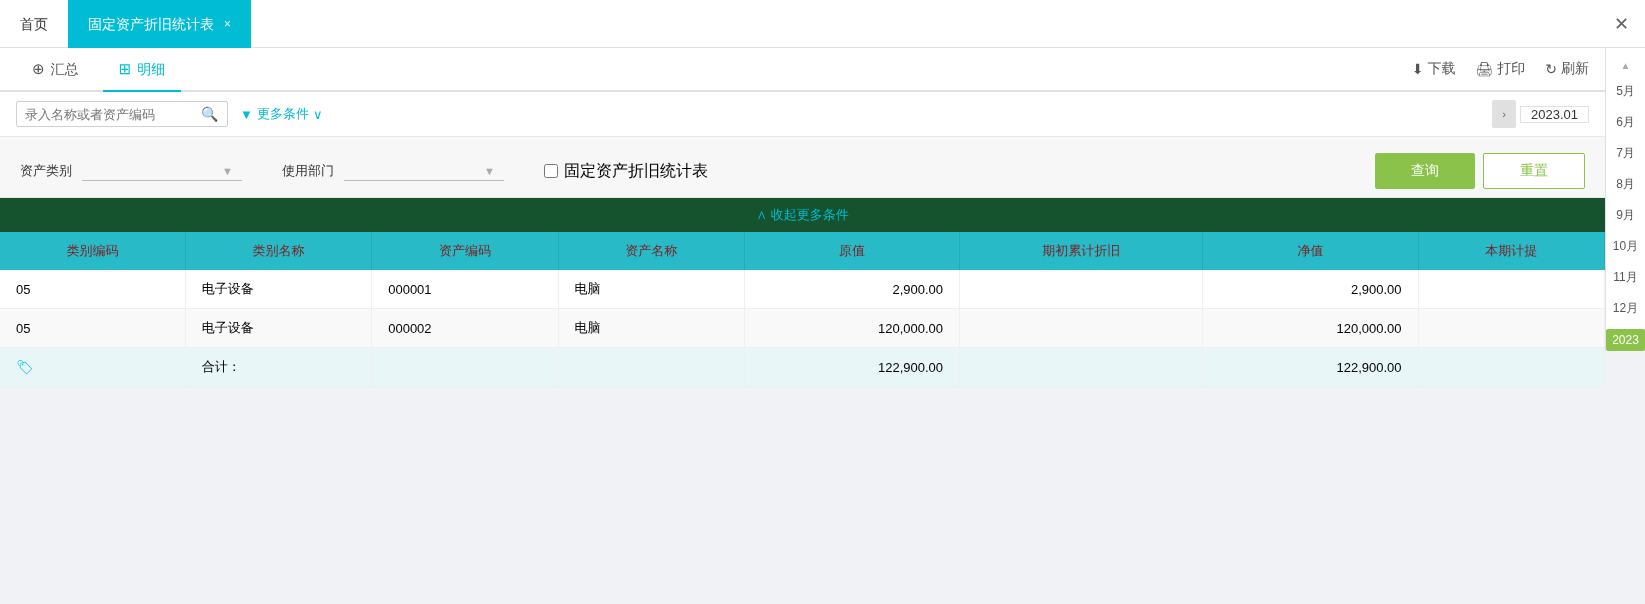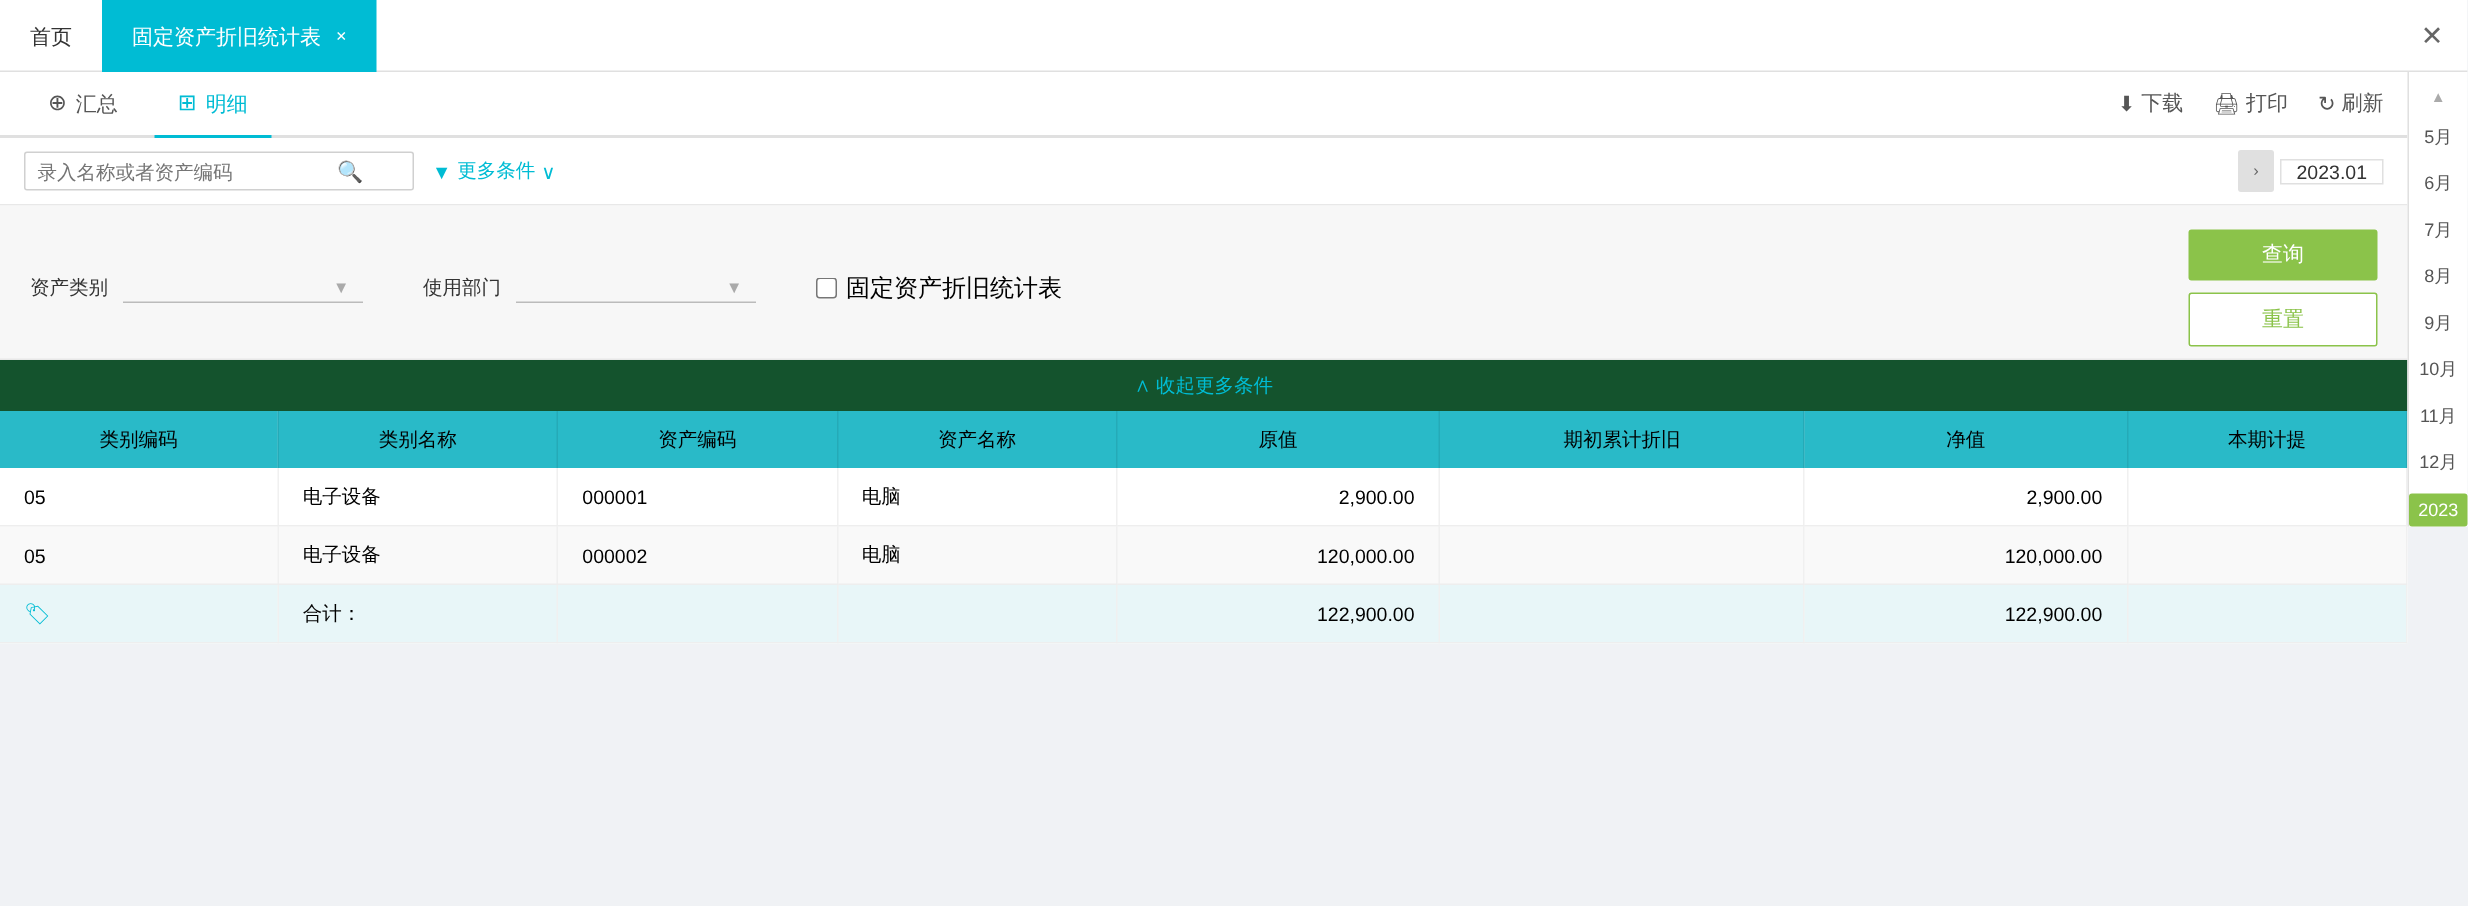--- a/index.html
+++ b/index.html
@@ -68,21 +68,21 @@
     .filter-bar {
       display: flex; align-items: center;
       background: #fff;
       padding: 8px 16px;
       border-bottom: 1px solid #e8e8e8;
       gap: 12px;
     }
     .search-input-wrap {
       display: flex; align-items: center;
       border: 1px solid #d0d0d0; border-radius: 2px;
-      padding: 4px 8px; width: 260px; background: #fff;
+      padding: 4px 8px; width: 212px; background: #fff;
     }
     .search-input-wrap input {
       border: none; outline: none; font-size: 13px; color: #999; width: 200px; background: transparent;
     }
     .search-icon { color: #aaa; font-size: 14px; }
     .more-conditions {
       display: flex; align-items: center; gap: 4px;
       color: #00bcd4; font-size: 13px; cursor: pointer;
     }
     .filter-icon { color: #00bcd4; }
@@ -103,45 +103,45 @@
     .adv-filter-select-wrap {
       display: flex; align-items: center; border-bottom: 1px solid #bbb; width: 160px; position: relative;
     }
     .adv-filter-select-wrap input {
       border: none; outline: none; background: transparent; font-size: 13px; width: 140px; padding: 2px 4px;
     }
     .dropdown-arrow { color: #aaa; font-size: 11px; }
     .checkbox-item { display: flex; align-items: center; gap: 6px; }
     .checkbox-item input[type=checkbox] { width: 14px; height: 14px; }
     .adv-filter-buttons {
-      display: flex; flex-direction: column; gap: 8px; margin-left: auto;
+      display: flex; flex-direction: row; gap: 8px; margin-left: auto;
     }
     .btn-query {
       background: #8bc34a; color: #fff; border: none;
       padding: 8px 36px; font-size: 14px; cursor: pointer; border-radius: 2px;
     }
     .btn-reset {
       background: #fff; color: #8bc34a; border: 1px solid #8bc34a;
-      padding: 8px 48px; font-size: 14px; cursor: pointer; border-radius: 2px;
+      padding: 8px 36px; font-size: 14px; cursor: pointer; border-radius: 2px;
     }
     .collapse-bar {
       text-align: center; padding: 8px 0;
       color: #00bcd4; font-size: 13px; cursor: pointer;
       background: #14532d;
     }
 
     
     .table-wrap {
       background: #fff; overflow: auto;
     }
     table {
       width: 100%; border-collapse: collapse; font-size: 13px;
     }
     thead tr {
-      background: #29bac8; color: #000000;
+      background: #29bac8; color: #7f1d1d;
     }
     thead th {
       padding: 10px 16px; text-align: center; font-weight: normal; border-right: 1px solid #25aab7;
     }
     tbody tr { background: #fff; }
     tbody tr:nth-child(even) { background: #f9f9f9; }
     tbody tr.total-row { background: #e8f6f8; }
     tbody td {
       padding: 10px 16px; border-bottom: 1px solid #eee; border-right: 1px solid #f0f0f0;
       text-align: left;

